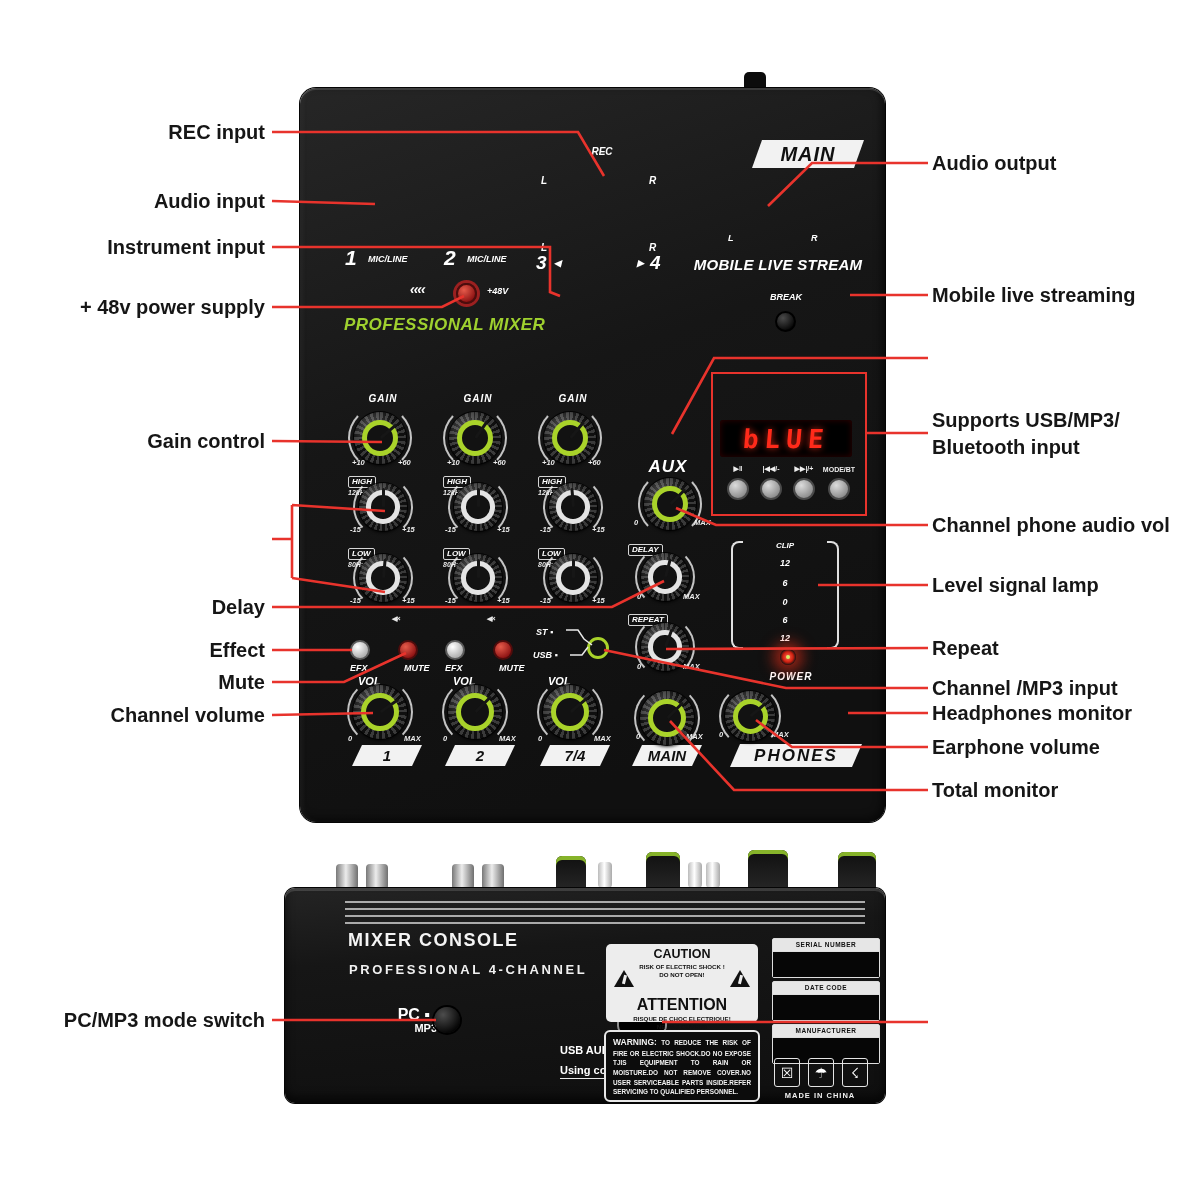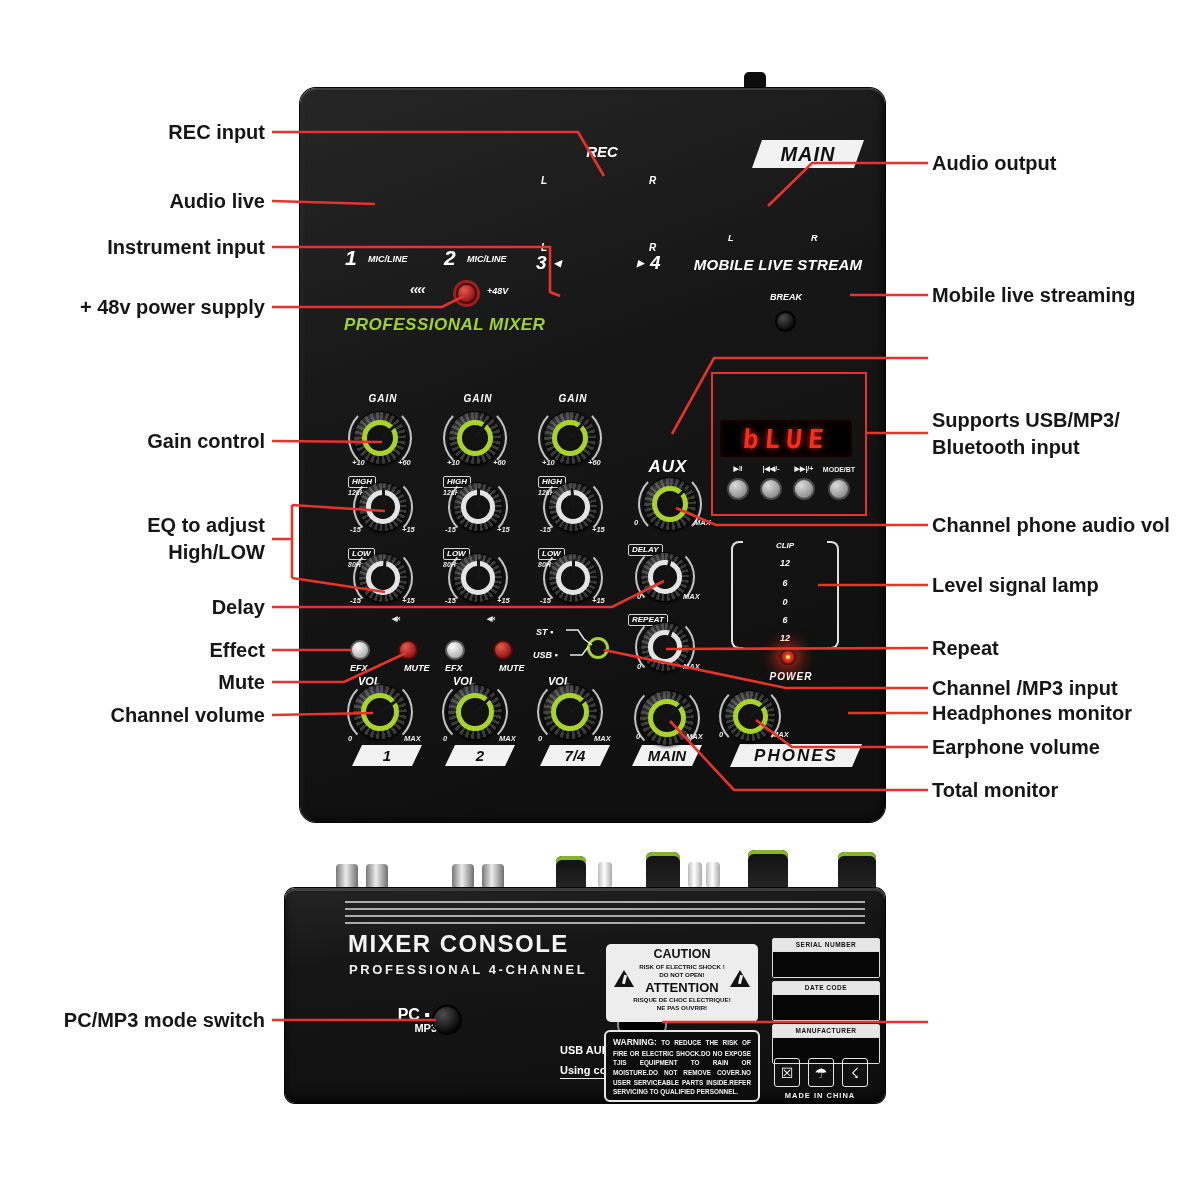--- a/index.html
+++ b/index.html
@@ -121,21 +121,21 @@
   .meterbr.lft{border-right:none;border-radius:8px 0 0 8px;}
   .meterbr.rgt{border-left:none;border-radius:0 8px 8px 0;}
   .pglow{position:absolute;width:16px;height:16px;border-radius:50%;
         background:radial-gradient(circle,#ff6a50,#d02010 45%,rgba(208,32,16,0) 72%);
         box-shadow:0 0 14px 7px rgba(255,50,25,.55);z-index:3;}
   .pglow::after{content:"";position:absolute;left:6px;top:6px;width:4px;height:4px;border-radius:50%;background:#d9ef6a;}
   .muteico{position:absolute;font-size:7px;color:#e8e8e8;font-weight:700;z-index:3;letter-spacing:-1px;}
   
   .vents{position:absolute;left:345px;top:901px;width:520px;height:25px;z-index:2;
         background:repeating-linear-gradient(180deg,#c4c4c4 0 2px,transparent 2px 7px);opacity:.85;}
-  .btitle{position:absolute;left:348px;top:930px;color:#f4f4f4;font-weight:900;font-size:24px;
+  .btitle{position:absolute;left:348px;top:930px;color:#f4f4f4;font-weight:900;font-size:18px;
         letter-spacing:1.5px;z-index:2;}
   .bsub{position:absolute;left:349px;top:962px;color:#f0f0f0;font-weight:800;font-size:13px;
         letter-spacing:2.6px;z-index:2;}
   .caution{position:absolute;left:606px;top:944px;width:152px;height:78px;background:#ededed;border-radius:5px;
         z-index:2;text-align:center;color:#111;line-height:1.25;}
   .caution .c1{font-size:12.5px;font-weight:800;margin-top:3px;}
   .caution .c2{font-size:6.5px;font-weight:600;transform:scale(.95);}
   .tri{position:absolute;width:20px;height:17px;background:#111;clip-path:polygon(50% 0,100% 100%,0 100%);}
   .tri::after{content:"";position:absolute;left:9px;top:5px;width:2.5px;height:9px;background:#ededed;transform:rotate(14deg);}
   .warn{position:absolute;left:604px;top:1030px;width:156px;height:72px;background:#0c0c0c;border:2px solid #e8e8e8;
@@ -182,28 +182,24 @@
       <polyline points="928,688 786,688 604,650"></polyline>
       <polyline points="928,713 848,713"></polyline>
       <polyline points="928,747 792,747 756,720"></polyline>
       <polyline points="928,790 734,790 670,721"></polyline>
       <polyline points="928,1022 662,1022"></polyline>
     </g>
     <path d="M566,630 h12 l6,9 8,6 M570,655 h12 l6,-8" stroke="#e8e8e8" stroke-width="1.5" fill="none"></path>
   </svg>
 
   <div class="lbl L" style="top:132px">REC input</div>
-  <div class="lbl L" style="top:201px">Audio live</div>
+  <div class="lbl L" style="top:201px">Audio input</div>
   <div class="lbl L" style="top:247px">Instrument input</div>
   <div class="lbl L" style="top:307px">+ 48v power supply</div>
   <div class="lbl L" style="top:441px">Gain control</div>
-  <div class="lbl L" style="top:539px">
-    <div>EQ to adjust</div>
-    <div>High/LOW</div>
-  </div>
   <div class="lbl L" style="top:607px">Delay</div>
   <div class="lbl L" style="top:650px">Effect</div>
   <div class="lbl L" style="top:682px">Mute</div>
   <div class="lbl L" style="top:715px">Channel volume</div>
   <div class="lbl L" style="top:1020px">PC/MP3 mode switch</div>
 
   <div class="lbl R" style="top:163px">Audio output</div>
   <div class="lbl R" style="top:295px">Mobile live streaming</div>
   <div class="lbl R" style="top:434px">
     <div>Supports USB/MP3/</div>
@@ -250,21 +246,21 @@
   <div class="dtx" style="left:410px;top:281px;font-size:14px;letter-spacing:-1px">‹‹‹‹</div>
   <div class="btn red" style="left:456px;top:283px;width:21px;height:21px;box-shadow:0 0 0 3px #9c2020"></div>
   <div class="dtx" style="left:487px;top:286px;font-size:9px">+48V</div>
 
   <div class="gbox" style="left:335px;top:310px;width:256px;height:28px;border-radius:4px"></div>
   <div class="dtx" style="left:344px;top:315px;font-size:17px;color:#9fd12f;letter-spacing:.5px">PROFESSIONAL MIXER</div>
 
   <div class="box" style="left:533px;top:132px;width:139px;height:76px;"></div>
   <div class="led" style="left:560px;top:147px;width:5px;height:5px;--c:#e03020"></div>
   <div class="hline" style="left:568px;top:149px;width:14px;height:2px;background:#e0e0e0"></div>
-  <div class="dtx ctr" style="left:602px;top:151px;font-size:15px">REC</div>
+  <div class="dtx ctr" style="left:602px;top:151px;font-size:10px">REC</div>
   <div class="hline" style="left:622px;top:149px;width:14px;height:2px;background:#e0e0e0"></div>
   <div class="led" style="left:640px;top:147px;width:5px;height:5px;--c:#e03020"></div>
   <div class="rca" style="left:555px;top:165px;--c:#f4f4f4"></div>
   <div class="rca" style="left:606px;top:165px;--c:#d22619"></div>
   <div class="dtx" style="left:541px;top:175px;font-size:10px">L</div>
   <div class="dtx" style="left:649px;top:175px;font-size:10px">R</div>
 
   <div class="box" style="left:533px;top:212px;width:139px;height:112px;"></div>
   <div class="rca" style="left:555px;top:232px;--c:#f4f4f4"></div>
   <div class="rca" style="left:606px;top:232px;--c:#d22619"></div>
@@ -525,21 +521,21 @@
   <div class="ab w" style="left:560px;top:1044px;font-size:11px;font-weight:800;z-index:2">USB AUDIO</div>
   <div class="laptop" style="left:648px;top:1042px;z-index:2"></div>
   <div class="ab w" style="left:560px;top:1064px;font-size:11px;font-weight:800;border-bottom:1.5px solid #e8e8e8;padding-bottom:2px;z-index:2">Using computer DC</div>
 
   <div class="caution">
     <div class="tri" style="left:8px;top:26px"></div>
     <div class="tri" style="right:8px;top:26px"></div>
     <div class="c1">CAUTION</div>
     <div class="c2">RISK OF ELECTRIC SHOCK !</div>
     <div class="c2">DO NOT OPEN!</div>
-    <div class="c1" style="font-size:13px;margin-top:1px">ATTENTION</div>
+    <div class="c1" style="font-size:16px;margin-top:16px">ATTENTION</div>
     <div class="c2">RISQUE DE CHOC ELECTRIQUE!</div>
     <div class="c2">NE PAS OUVRIR!</div>
   </div>
 
   <div class="warn">
     <b>WARNING:</b>
     <span>TO REDUCE THE RISK OF FIRE OR ELECTRIC SHOCK.DO NO EXPOSE TJIS EQUIPMENT TO RAIN OR MOISTURE.DO NOT REMOVE COVER.NO USER SERVICEABLE PARTS INSIDE.REFER SERVICING TO QUALIFIED PERSONNEL.</span>
   </div>
 
   <div class="field" style="top:938px">

